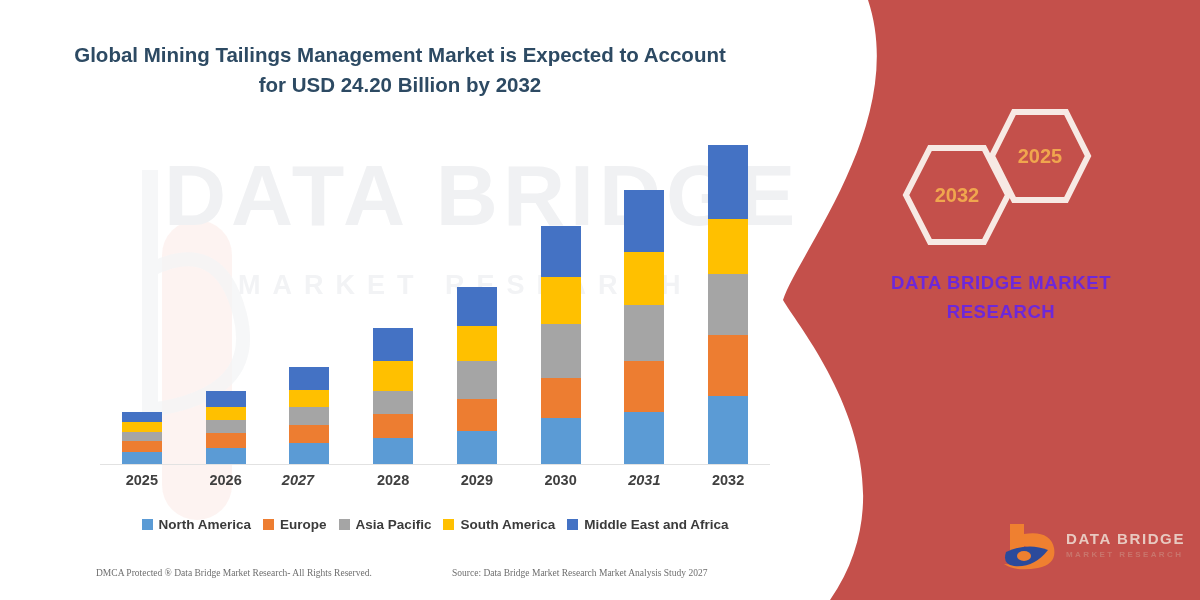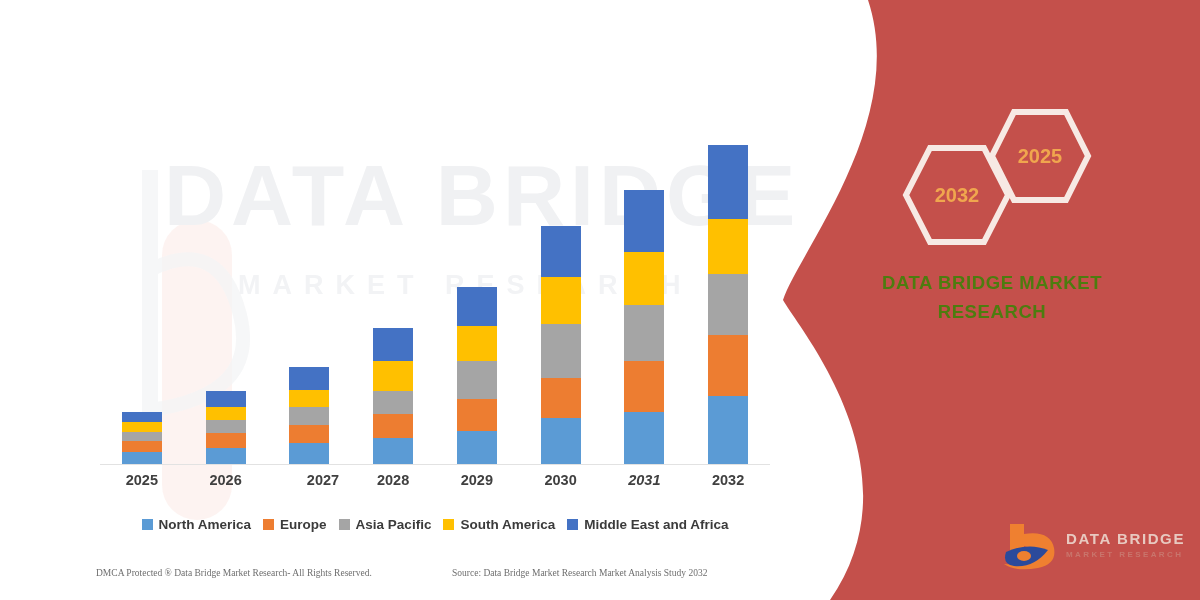--- a/index.html
+++ b/index.html
@@ -28,22 +28,22 @@
   .hex { position: absolute; }
   .hex svg { display: block; }
   .hex-label {
     position: absolute; inset: 0; display: flex; align-items: center;
     justify-content: center; color: #f0a64e; font-size: 20px; font-weight: 600;
   }
   .hex-2025 { top: 0px; left: 108px; width: 104px; height: 96px; }
   .hex-2032 { top: 36px; left: 22px; width: 110px; height: 102px; }
 
   .dbmr-text {
-    position: absolute; top: 268px; left: 26px; width: 372px;
-    text-align: center; color: #4d7c0f; font-size: 18.5px; font-weight: 600;
+    position: absolute; top: 268px; left: 35px; width: 372px;
+    text-align: center; color: #6d28d9; font-size: 18.5px; font-weight: 600;
     line-height: 29px; letter-spacing: .6px;
   }
 
   
   .brand-logo { position: absolute; left: 1000px; top: 520px; width: 190px; height: 62px; }
   .brand-logo .bl-mark { position: absolute; left: 0; top: 2px; }
   .brand-logo .bl-name {
     position: absolute; left: 66px; top: 10px; color: #e8c9c0;
     font-size: 15px; font-weight: 700; letter-spacing: 1.6px;
   }
@@ -114,20 +114,21 @@
     font-family: "Liberation Serif", serif; font-size: 9.5px; white-space: nowrap;
   }
 </style>
 </head>
 <body>
 
 <div id="root">
 
   <div class="left-area">
 
+    <div class="chart-title">Global Mining Tailings Management Market is Expected to Account for USD 24.20 Billion by 2032</div>
 
     <div class="watermark">
       <div class="wm-blob"></div>
       <svg class="wm-mark" width="150" height="300" viewBox="0 0 150 300">
         <path d="M30 10 L30 290" stroke="#f4f5f6" stroke-width="16" fill="none"></path>
         <path d="M30 110 q70 -35 90 45 q20 80 -90 95 z" fill="none" stroke="#f4f5f6" stroke-width="14"></path>
       </svg>
       <div class="wm-line1">DATA BRIDGE</div>
       <div class="wm-line2">MARKET RESEARCH</div>
     </div>
@@ -190,21 +191,21 @@
             <div class="seg" style="background: rgb(165, 165, 165); height: 19.1358%;"></div>
             <div class="seg" style="background: rgb(255, 192, 0); height: 17.284%;"></div>
             <div class="seg" style="background: rgb(68, 114, 196); height: 23.1481%;"></div>
           </div>
         </div>
     </div>
 
     <div class="xlabels" id="xlabels">
         <div class="xlabel" style="left: 1.875px;">2025</div>
         <div class="xlabel" style="left: 85.625px;">2026</div>
-        <div class="xlabel" style="left: 183px;">2027</div>
+        <div class="xlabel" style="left: 158px; font-style: italic;">2027</div>
         <div class="xlabel" style="left: 253.125px;">2028</div>
         <div class="xlabel" style="left: 336.875px;">2029</div>
         <div class="xlabel" style="left: 420.625px;">2030</div>
         <div class="xlabel" style="left: 504.375px; font-style: italic;">2031</div>
         <div class="xlabel" style="left: 588.125px;">2032</div>
       </div>
 
     <div class="legend" id="legend">
         <div class="legend-item">
           <span class="legend-swatch" style="background: rgb(91, 155, 213);"></span>
@@ -222,21 +223,21 @@
           <span class="legend-swatch" style="background: rgb(255, 192, 0);"></span>
           <span class="legend-label">South America</span>
         </div>
         <div class="legend-item">
           <span class="legend-swatch" style="background: rgb(68, 114, 196);"></span>
           <span class="legend-label">Middle East and Africa</span>
         </div>
       </div>
 
     <div class="footer-left">DMCA Protected ® Data Bridge Market Research- All Rights Reserved.</div>
-    <div class="footer-right">Source: Data Bridge Market Research  Market Analysis Study 2032</div>
+    <div class="footer-right">Source: Data Bridge Market Research  Market Analysis Study 2027</div>
   </div>
 
   <div class="red-panel">
     <svg class="shape" width="420" height="600" viewBox="0 0 420 600" preserveAspectRatio="none">
       <path id="redshape" d="M 88 0 L 420 0 L 420 600 L 50 600 C 140 470 20 330 3 300 C 20 250 128 120 88 0 Z" fill="#c4504b"></path>
     </svg>
 
 
     <div class="hex-wrap">
       <div class="hex hex-2025">

